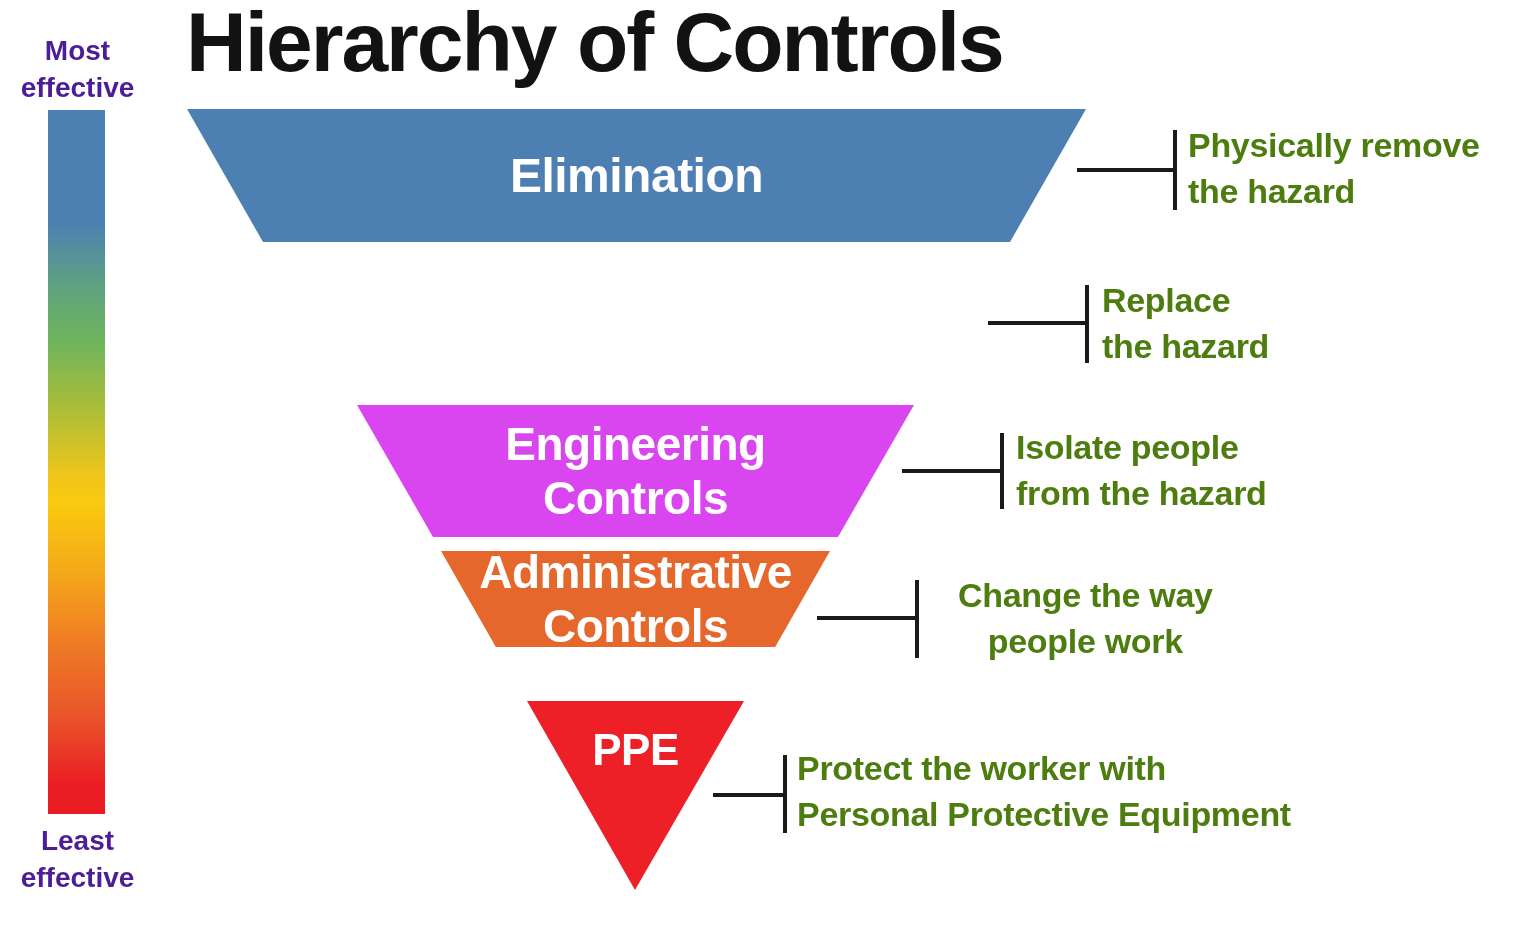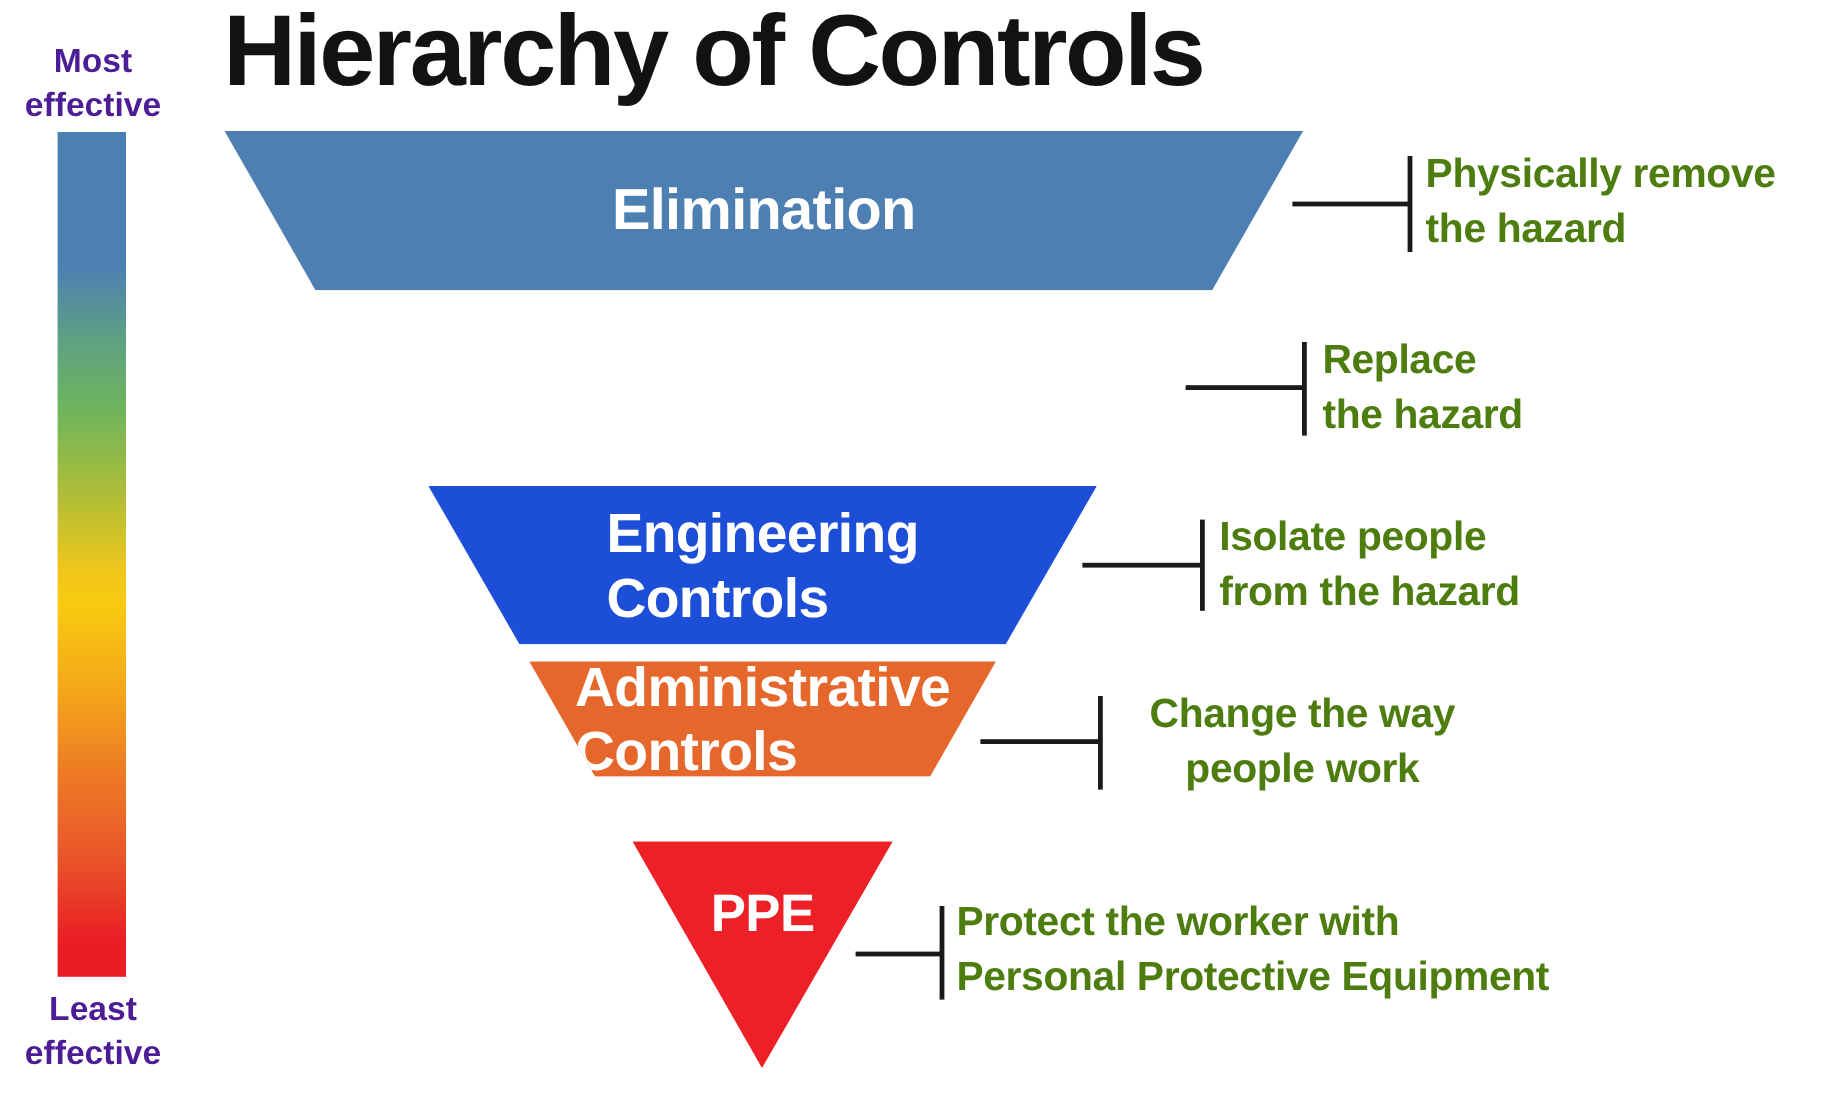--- a/index.html
+++ b/index.html
@@ -26,35 +26,35 @@
   .gradient-bar{
     position:absolute;left:48px;top:110px;width:57px;height:704px;
     background:linear-gradient(180deg,
       #4d80b2 0%, #4d80b2 16%, #5fa280 25%, #6fb55c 33%,
       #a8bd3a 42%, #f0c61a 52%, #f9ca10 56%, #f4a71a 66%,
       #ee7a25 76%, #e9552a 86%, #ea1c24 96%, #ea1c24 100%);
   }
   
   .band{position:absolute;display:flex;align-items:center;justify-content:center;}
   .band-label{
-    color:#ffffff;font-weight:bold;text-align:left;
+    color:#ffffff;font-weight:bold;text-align:center;
     letter-spacing:-0.5px;white-space:nowrap;
   }
   .band-label span{display:block;}
   .band-0{left:187px;top:109px;width:899px;height:133px;
     clip-path:polygon(0px 0px,899px 0px,823px 133px,76px 133px);}
   .band-1{left:272px;top:258px;width:727px;height:132px;
     clip-path:polygon(0px 0px,727px 0px,651px 132px,76px 132px);}
   .band-2{left:357px;top:405px;width:557px;height:132px;
     clip-path:polygon(0px 0px,557px 0px,481px 132px,76px 132px);}
   .band-3{left:441px;top:551px;width:389px;height:96px;
     clip-path:polygon(0px 0px,389px 0px,313px 133px,76px 133px);}
   .band-4{left:527px;top:701px;width:217px;height:189px;
     clip-path:polygon(0px 0px,217px 0px,108px 189px);
-    align-items:flex-start;padding-top:12px;}
+    align-items:flex-start;padding-top:0;}
   .band-0 .band-label,.band-1 .band-label{font-size:48px;line-height:56px;}
   .band-2 .band-label,.band-3 .band-label{font-size:46px;line-height:54px;}
   .band-4 .band-label{font-size:44px;line-height:50px;margin-top:24px;}
   
   .hline{position:absolute;height:4px;background:#1a1a1a;}
   .vbar{position:absolute;width:4px;background:#1a1a1a;}
   .annot-text{
     position:absolute;color:#4d7c0f;
     font-size:34px;font-weight:bold;line-height:46px;
     letter-spacing:-0.3px;white-space:nowrap;
@@ -95,21 +95,21 @@
     <span>effective</span>
   </div>
 
   <div class="band band-0" style="background: rgb(77, 127, 178);">
     <div class="band-label">
       <span>Elimination</span>
     </div>
   </div>
 
 
-  <div class="band band-2" style="background: #1d4ed8;">
+  <div class="band band-2" style="background: #d946ef;">
     <div class="band-label">
       <span>Engineering</span>
       <span>Controls</span>
     </div>
   </div>
 
   <div class="band band-3" style="background: rgb(229, 103, 43);">
     <div class="band-label">
       <span>Administrative</span>
       <span>Controls</span>

